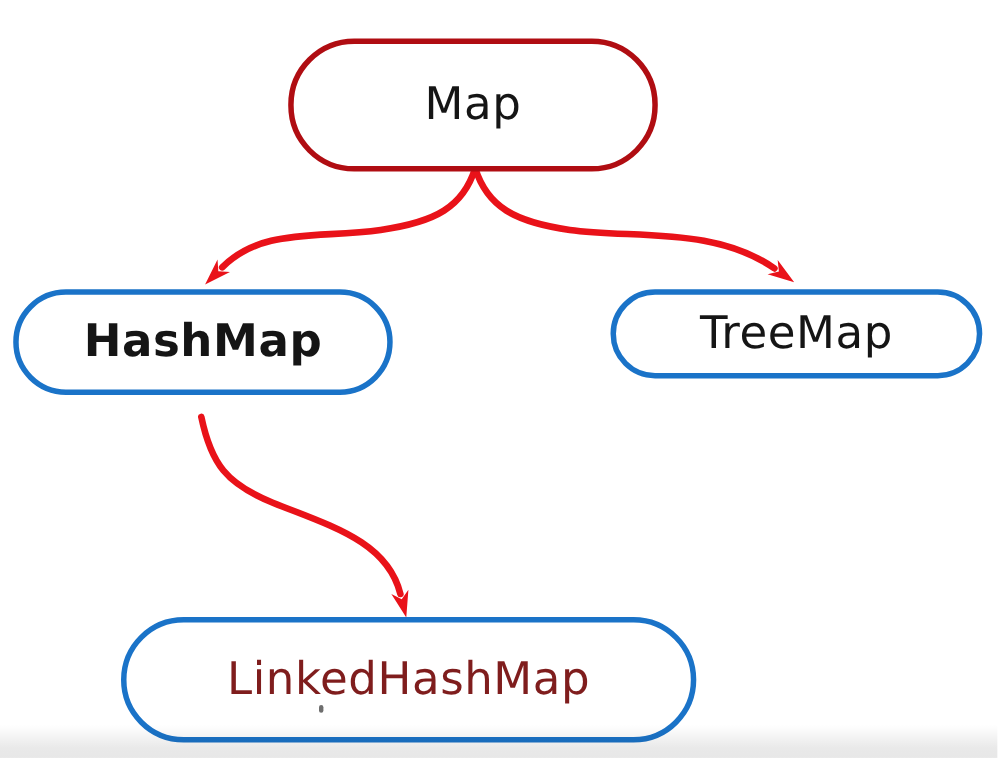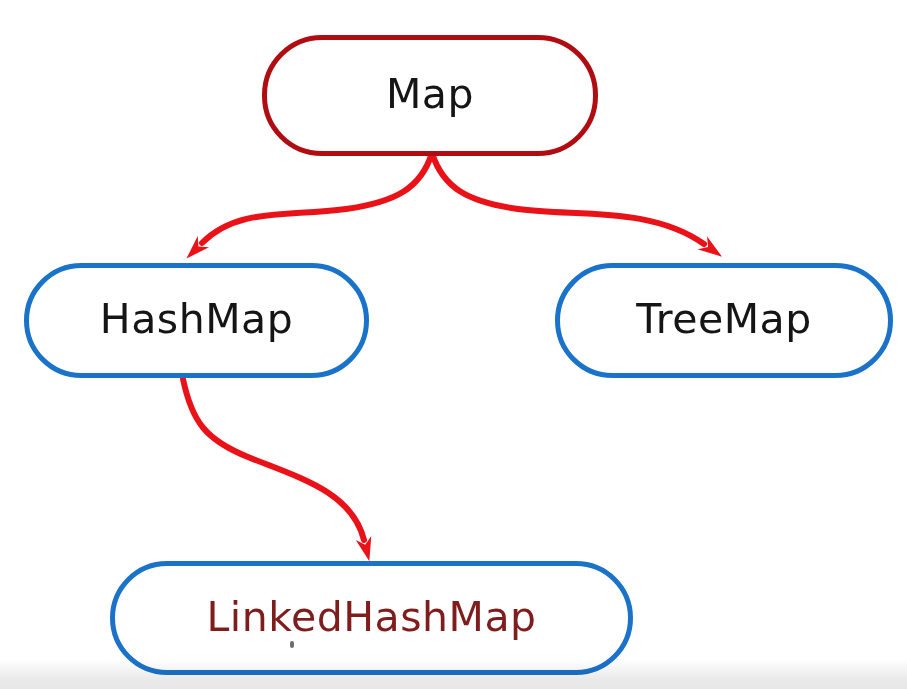--- a/index.html
+++ b/index.html
@@ -42,22 +42,22 @@
     white-space: nowrap;
     padding-bottom: 2px;
   }
   .node-root {
     border-color: #b00d12;
   }
   .node-child {
     border-color: #1a73c8;
   }
   .node-map            { left: 262px; top: 35px;  width: 336px; height: 121px; }
-  .node-hashmap        { left: 24px;  top: 263px; width: 345px; height: 115px; }
-  .node-treemap        { left: 555px; top: 263px; width: 338px; height: 115px; }
+  .node-hashmap        { left: 12px;  top: 263px; width: 345px; height: 96px; font-weight: bold; }
+  .node-treemap        { left: 555px; top: 263px; width: 338px; height: 81px; }
   .node-linkedhashmap  { left: 110px; top: 561px; width: 523px; height: 114px; }
   .bottom-band {
     position: absolute;
     left: 0;
     bottom: 0;
     width: 100%;
     height: 30px;
     background: linear-gradient(to bottom, rgba(0,0,0,0.0), rgba(0,0,0,0.085) 70%, rgba(0,0,0,0.095));
   }
   .stray-mark {

